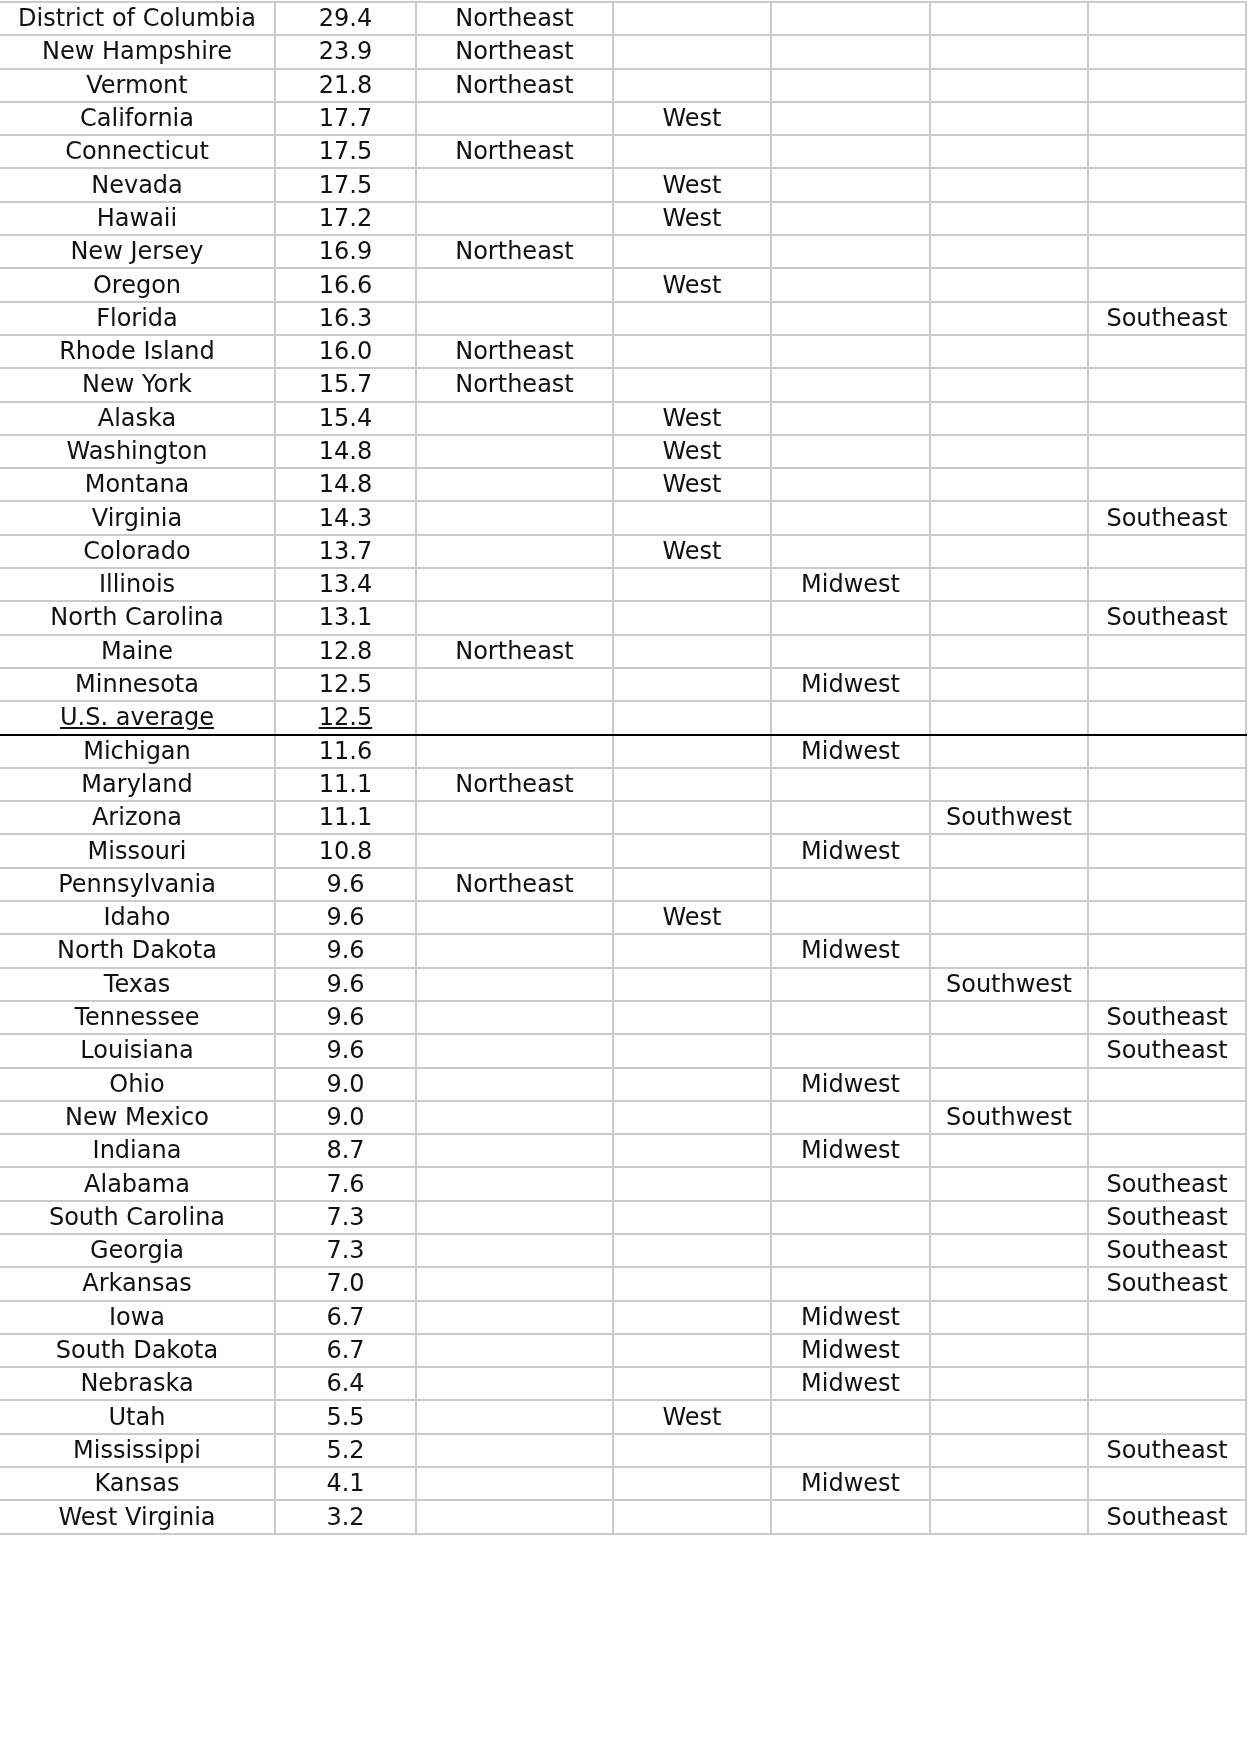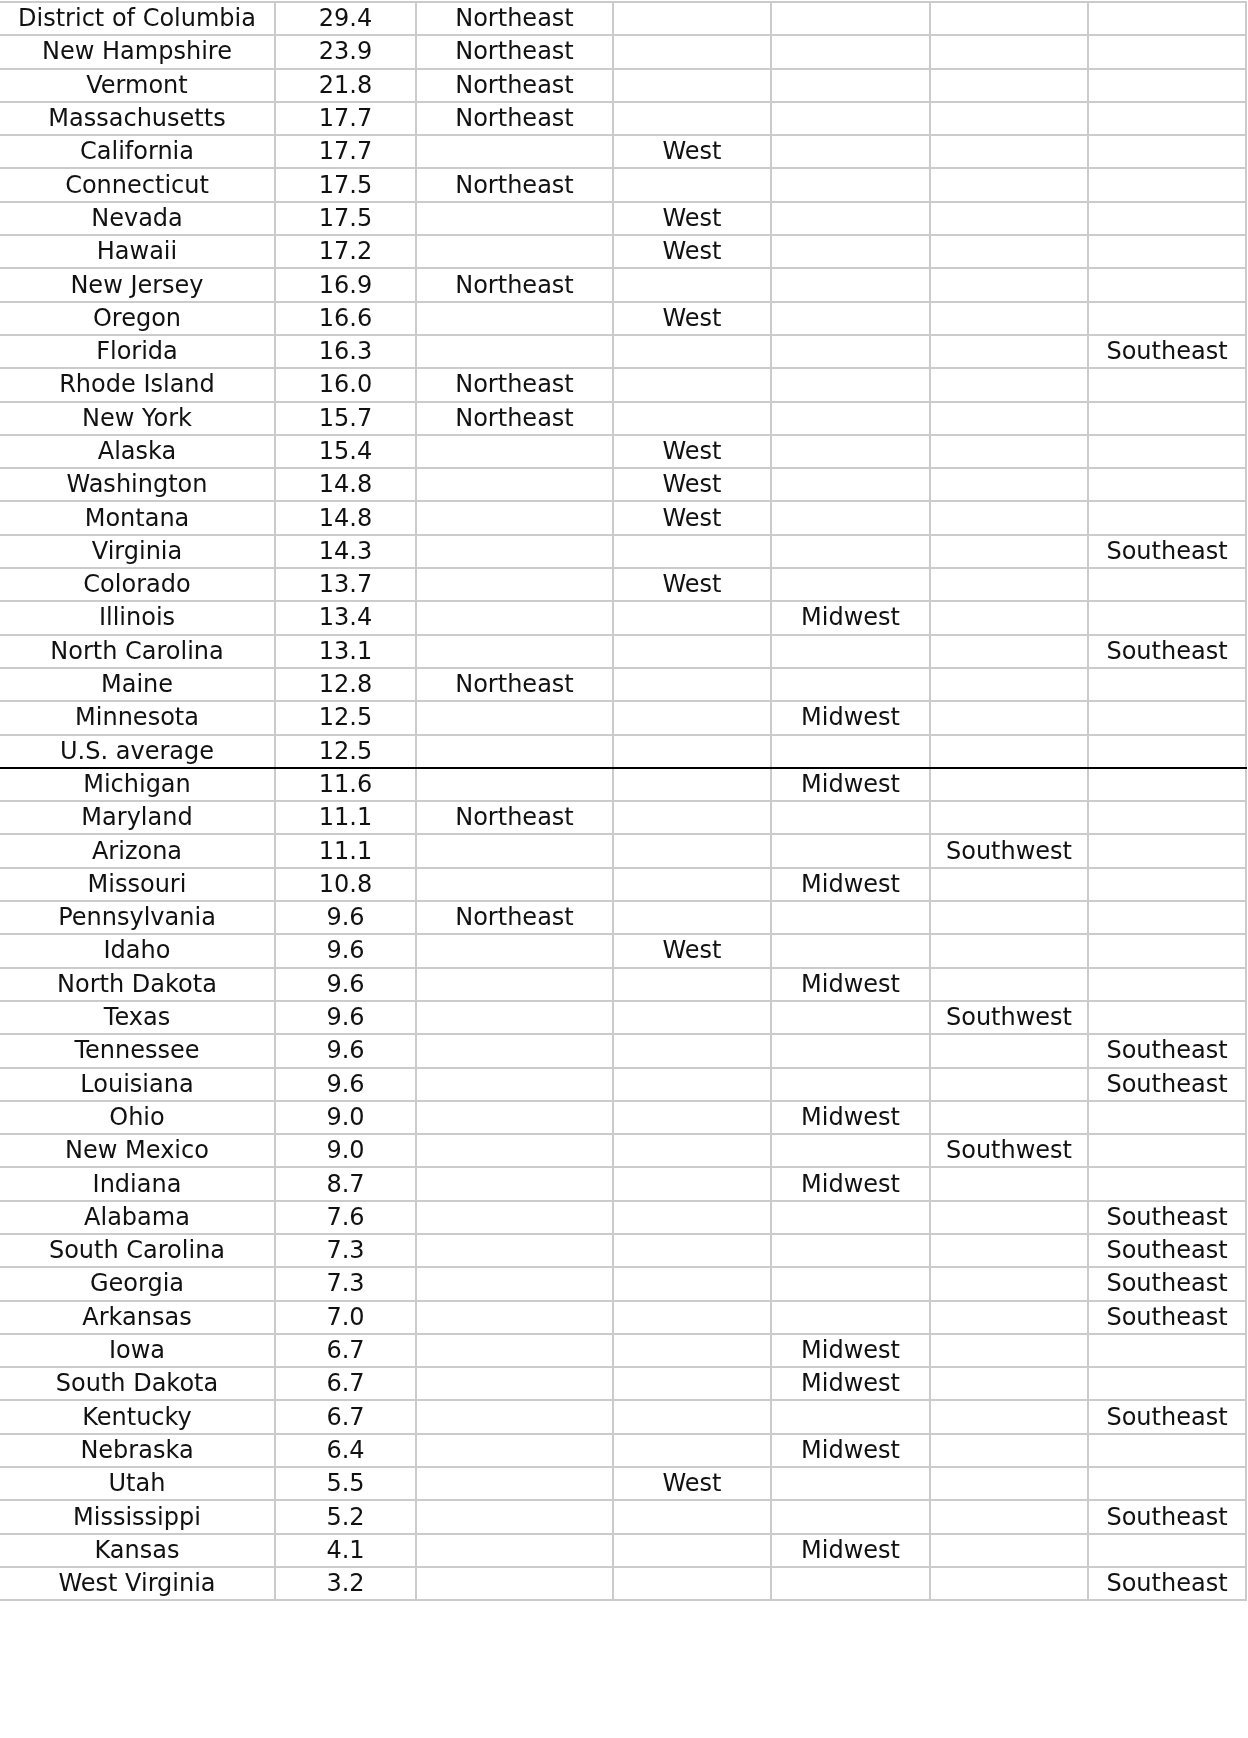--- a/index.html
+++ b/index.html
@@ -17,21 +17,21 @@
     border:2px solid #cbcbcb;
     padding:0;
     text-align:center;
     white-space:nowrap;
     overflow:hidden;
     line-height:31px;
   }
   table.grid td:first-child { border-left:none;margin-left:7px; }
   col.c0 { width:275px; } col.c1 { width:141px; } col.c2 { width:197px; }
   col.c3 { width:158px; } col.c4 { width:159px; } col.c5 { width:158px; } col.c6 { width:158px; }
-  tr.avg td { border-top:2px solid #eab308; border-bottom:2px solid #000; }
+  tr.avg td { border-top:2px solid #eab308; border-bottom:2px solid #000;text-decoration:underline; }
 </style>
 </head>
 <body>
 
 <table class="grid">
   <colgroup>
     <col class="c0">
       <col class="c1">
       <col class="c2">
       <col class="c3">
@@ -61,29 +61,20 @@
       <tr>
         <td>Vermont</td>
         <td>21.8</td>
         <td>Northeast</td>
         <td></td>
         <td></td>
         <td></td>
         <td></td>
       </tr>
       <tr>
-        <td>Massachusetts</td>
-        <td>17.7</td>
-        <td>Northeast</td>
-        <td></td>
-        <td></td>
-        <td></td>
-        <td></td>
-      </tr>
-      <tr>
         <td>California</td>
         <td>17.7</td>
         <td></td>
         <td>West</td>
         <td></td>
         <td></td>
         <td></td>
       </tr>
       <tr>
         <td>Connecticut</td>
@@ -410,29 +401,20 @@
         <td></td>
       </tr>
       <tr>
         <td>South Dakota</td>
         <td>6.7</td>
         <td></td>
         <td></td>
         <td>Midwest</td>
         <td></td>
         <td></td>
-      </tr>
-      <tr>
-        <td>Kentucky</td>
-        <td>6.7</td>
-        <td></td>
-        <td></td>
-        <td></td>
-        <td></td>
-        <td>Southeast</td>
       </tr>
       <tr>
         <td>Nebraska</td>
         <td>6.4</td>
         <td></td>
         <td></td>
         <td>Midwest</td>
         <td></td>
         <td></td>
       </tr>

